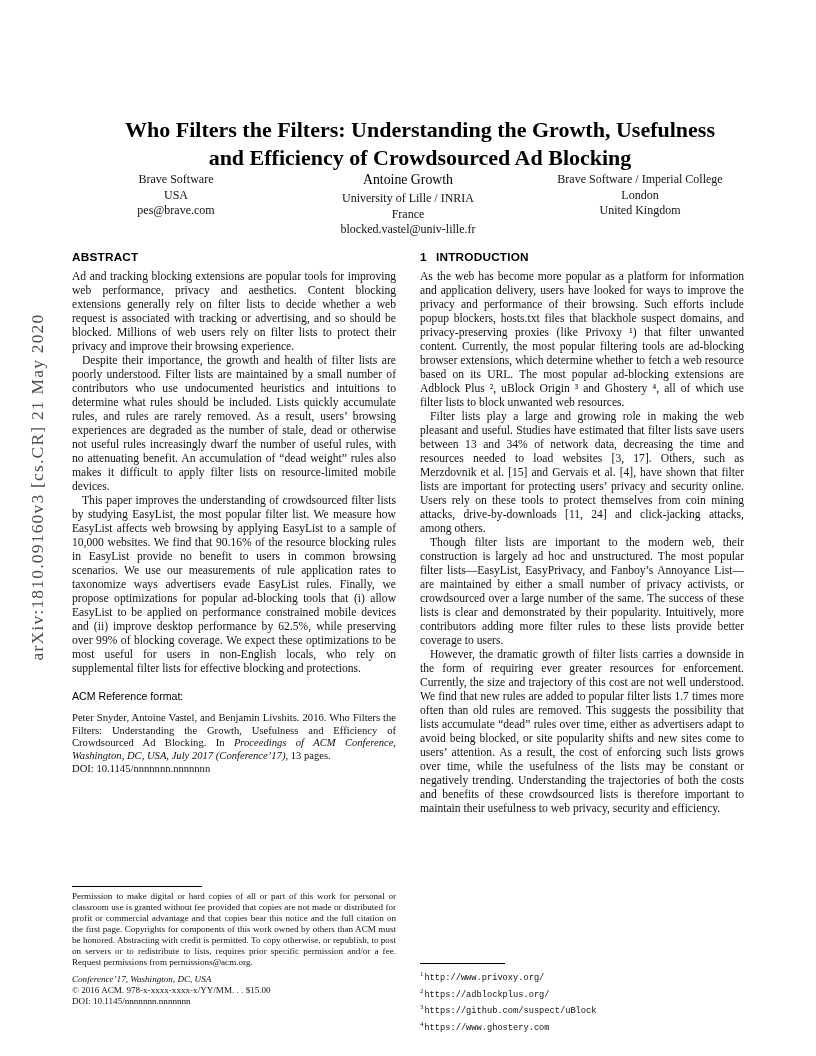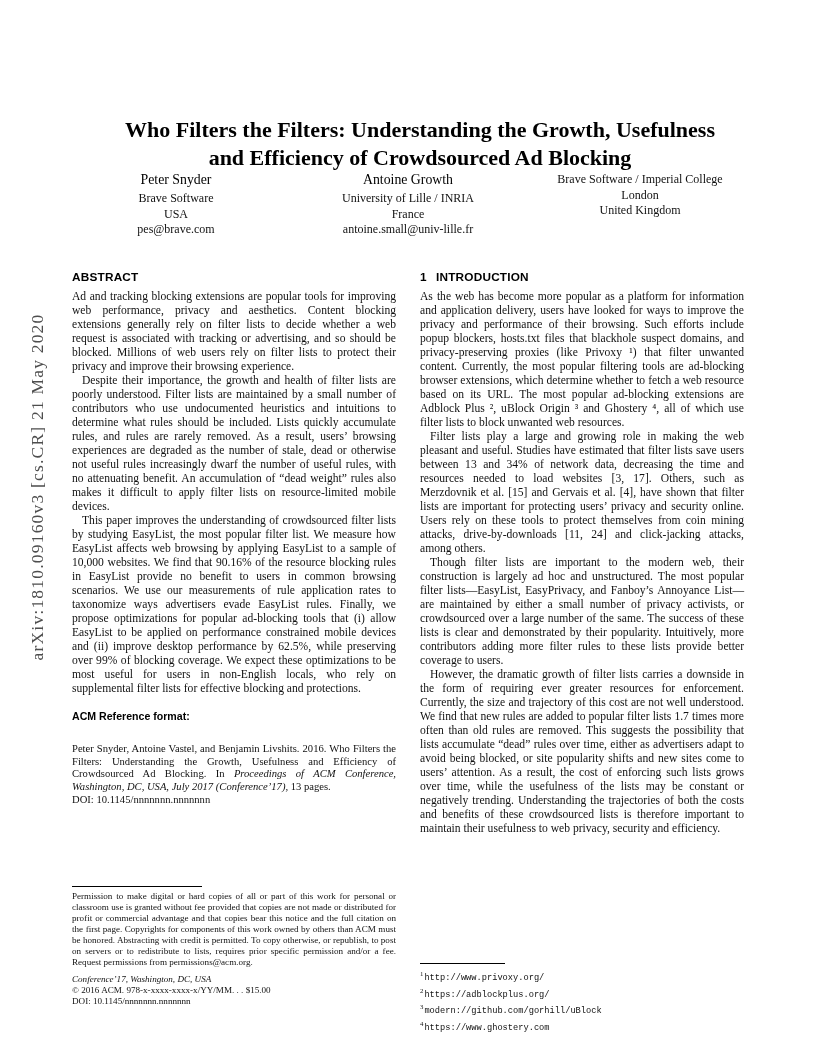--- a/index.html
+++ b/index.html
@@ -36,21 +36,21 @@
     position: absolute;
     top: 172px; left: 60px;
     width: 696px;
     display: flex;
   }
   .author { flex: 1; text-align: center; }
   .author .name { font-size: 13.8px; margin-bottom: 3px; color: #000; }
   .author .affil { font-size: 12px; line-height: 15.5px; }
   .col {
     position: absolute;
-    top: 270px;
+    top: 250px;
     width: 324px;
     font-size: 11.6px;
     line-height: 14px;
   }
   .col-left  { left: 72px; }
   .col-right { left: 420px; }
   h2.sec {
     font-family: "Liberation Sans", sans-serif;
     font-size: 11.8px;
     font-weight: 700;
@@ -58,22 +58,22 @@
     margin: 0 0 6px 0;
     color: #000;
   }
   h2.sec .num { display: inline-block; min-width: 16px; }
   p.para { margin: 0; text-align: justify; }
   p.para.indent { text-indent: 10px; }
   .acmref { margin-top: 13px; }
   .acmref h3 {
     font-family: "Liberation Sans", sans-serif;
     font-size: 10.6px;
-    font-weight: 700;
-    margin: 0 0 20px 0;
+    font-weight: 400;
+    margin: 0 0 9px 0;
     color: #000;
   }
   .acmref .reftext {
     margin: 0;
     font-size: 10.6px;
     line-height: 12.7px;
     text-align: justify;
   }
   .it { font-style: italic; }
   .footer-left {
@@ -115,30 +115,29 @@
 <body>
 
 <div class="page">
 
   <div class="arxiv">arXiv:1810.09160v3  [cs.CR]  21 May 2020</div>
 
   <h1 class="title">Who Filters the Filters: Understanding the Growth, Usefulness and Efficiency of Crowdsourced Ad Blocking</h1>
 
   <div class="authors">
     <div class="author">
-      <div class="name">Peter Snyder</div>
       <div class="affil">Brave Software</div>
       <div class="affil">USA</div>
       <div class="affil">pes@brave.com</div>
     </div>
     <div class="author">
       <div class="name">Antoine Growth</div>
       <div class="affil">University of Lille / INRIA</div>
       <div class="affil">France</div>
-      <div class="affil">antoine.small@univ-lille.fr</div>
+      <div class="affil">blocked.vastel@univ-lille.fr</div>
     </div>
     <div class="author">
       <div class="affil">Brave Software / Imperial College</div>
       <div class="affil">London</div>
       <div class="affil">United Kingdom</div>
     </div>
   </div>
 
   <div class="col col-left">
     <h2 class="sec">ABSTRACT</h2>
@@ -166,17 +165,17 @@
     <p class="perm">Permission to make digital or hard copies of all or part of this work for personal or classroom use is granted without fee provided that copies are not made or distributed for profit or commercial advantage and that copies bear this notice and the full citation on the first page. Copyrights for components of this work owned by others than ACM must be honored. Abstracting with credit is permitted. To copy otherwise, or republish, to post on servers or to redistribute to lists, requires prior specific permission and/or a fee. Request permissions from permissions@acm.org.</p>
     <p class="it">Conference’17, Washington, DC, USA</p>
     <p>© 2016 ACM. 978-x-xxxx-xxxx-x/YY/MM. . . $15.00</p>
     <p>DOI: 10.1145/nnnnnnn.nnnnnnn</p>
   </div>
 
   <div class="footnotes">
     <div class="rule rule-right"></div>
     <div class="fn"><span class="fnum">1</span><span class="fn-url">http://www.privoxy.org/</span></div>
     <div class="fn"><span class="fnum">2</span><span class="fn-url">https://adblockplus.org/</span></div>
-    <div class="fn"><span class="fnum">3</span><span class="fn-url">modern://github.com/gorhill/uBlock</span></div>
+    <div class="fn"><span class="fnum">3</span><span class="fn-url">https://github.com/suspect/uBlock</span></div>
     <div class="fn"><span class="fnum">4</span><span class="fn-url">https://www.ghostery.com</span></div>
   </div>
 
 </div>
 
 </body></html>

